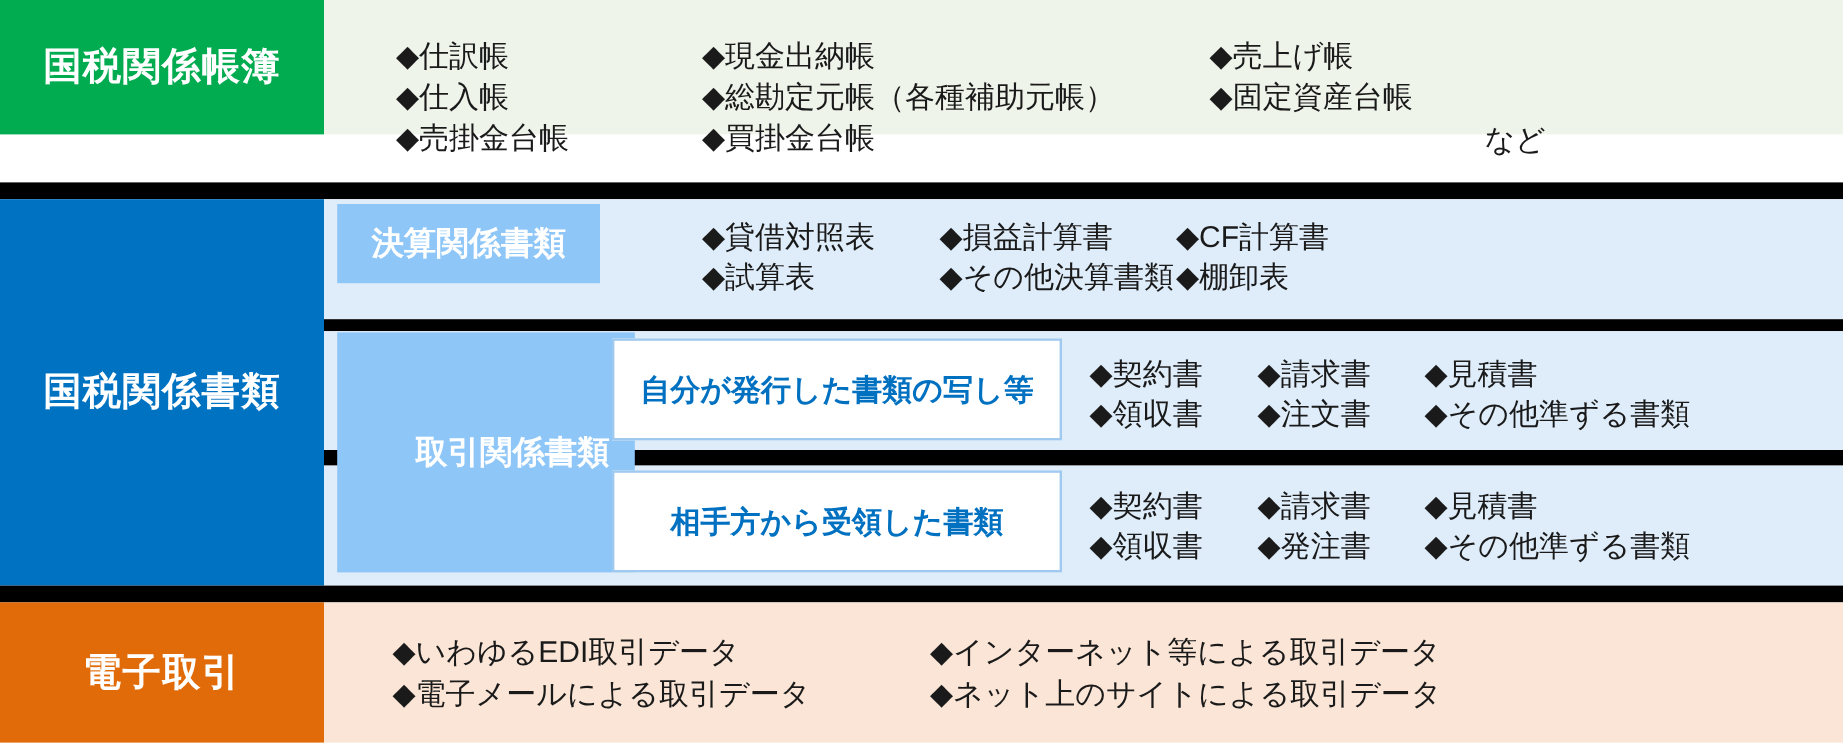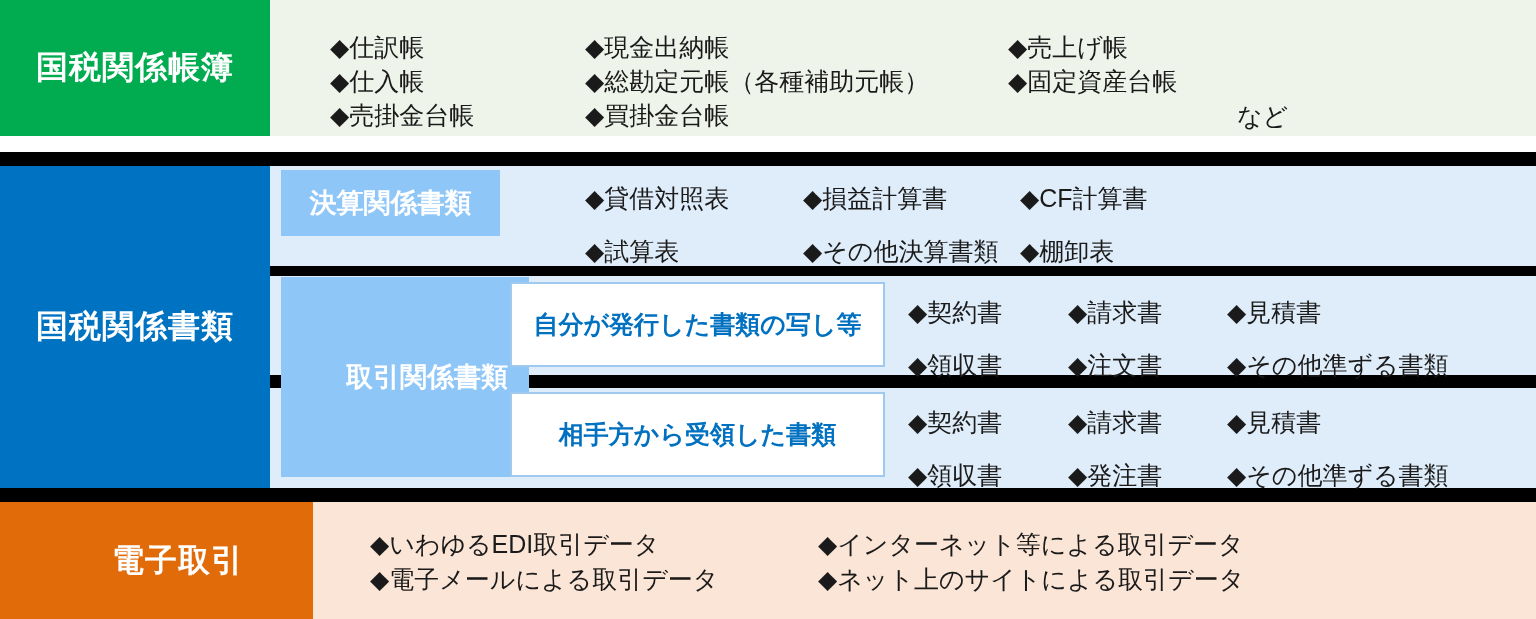--- a/index.html
+++ b/index.html
@@ -16,52 +16,52 @@
     background:#ffffff;
   }
   .diagram{position:relative;width:1536px;height:619px;overflow:hidden;background:#fff;}
   .section{position:absolute;left:0;width:1536px;display:flex;}
   .label-col{
     flex:0 0 270px;width:270px;display:flex;align-items:center;justify-content:center;
     color:#fff;font-weight:bold;font-size:32px;letter-spacing:1px;white-space:nowrap;
   }
   .label-green{background:var(--green);}
   .label-blue{background:var(--blue);}
-  .label-orange{background:var(--orange);padding-left:43px;}
+  .label-orange{background:var(--orange);}
   .content{position:relative;flex:1;}
   .hbar{position:absolute;left:0;width:1536px;background:var(--bar);}
   .hbar-inner{position:absolute;left:0;right:0;background:var(--bar);}
   .itemcol{position:absolute;font-size:25px;line-height:34px;color:var(--text);white-space:nowrap;}
   .sec1 .content{background:var(--green-bg);}
   .sec3 .content{background:var(--orange-bg);}
   .row{position:absolute;left:0;right:0;background:var(--pale-blue);}
   .sub-label{
     position:absolute;background:var(--light-blue);display:flex;align-items:center;justify-content:center;
     color:#fff;font-weight:bold;font-size:27px;white-space:nowrap;z-index:3;
   }
   .white-box{
     position:absolute;left:240px;width:375px;height:85px;background:#fff;
     border:2px solid var(--box-border);box-sizing:border-box;
     display:flex;align-items:center;justify-content:center;
     color:var(--box-text);font-weight:bold;font-size:25px;white-space:nowrap;z-index:3;
   }
   .grid6{
     position:absolute;display:grid;font-size:25px;line-height:33px;color:var(--text);
-    white-space:nowrap;z-index:2;gap:20px;
+    white-space:nowrap;z-index:2;
   }
   .grid-settlement{grid-template-columns:198px 197px auto;}
   .grid-trade{grid-template-columns:140px 139px auto;}
   .suffix{position:absolute;font-size:25px;color:var(--text);white-space:nowrap;}
 </style>
 </head>
 <body>
 
 <div class="diagram">
 
-  <div class="section sec1" style="top:0;height:136px;">
+  <div class="section sec1" style="top:0;height:112px;">
     <div class="label-col label-green">国税関係帳簿</div>
     <div class="content">
       <div class="itemcol" style="left:60px;top:30px;">
         <div>◆仕訳帳</div>
         <div>◆仕入帳</div>
         <div>◆売掛金台帳</div>
       </div>
       <div class="itemcol" style="left:315px;top:30px;">
         <div>◆現金出納帳</div>
         <div>◆総勘定元帳（各種補助元帳）</div>

